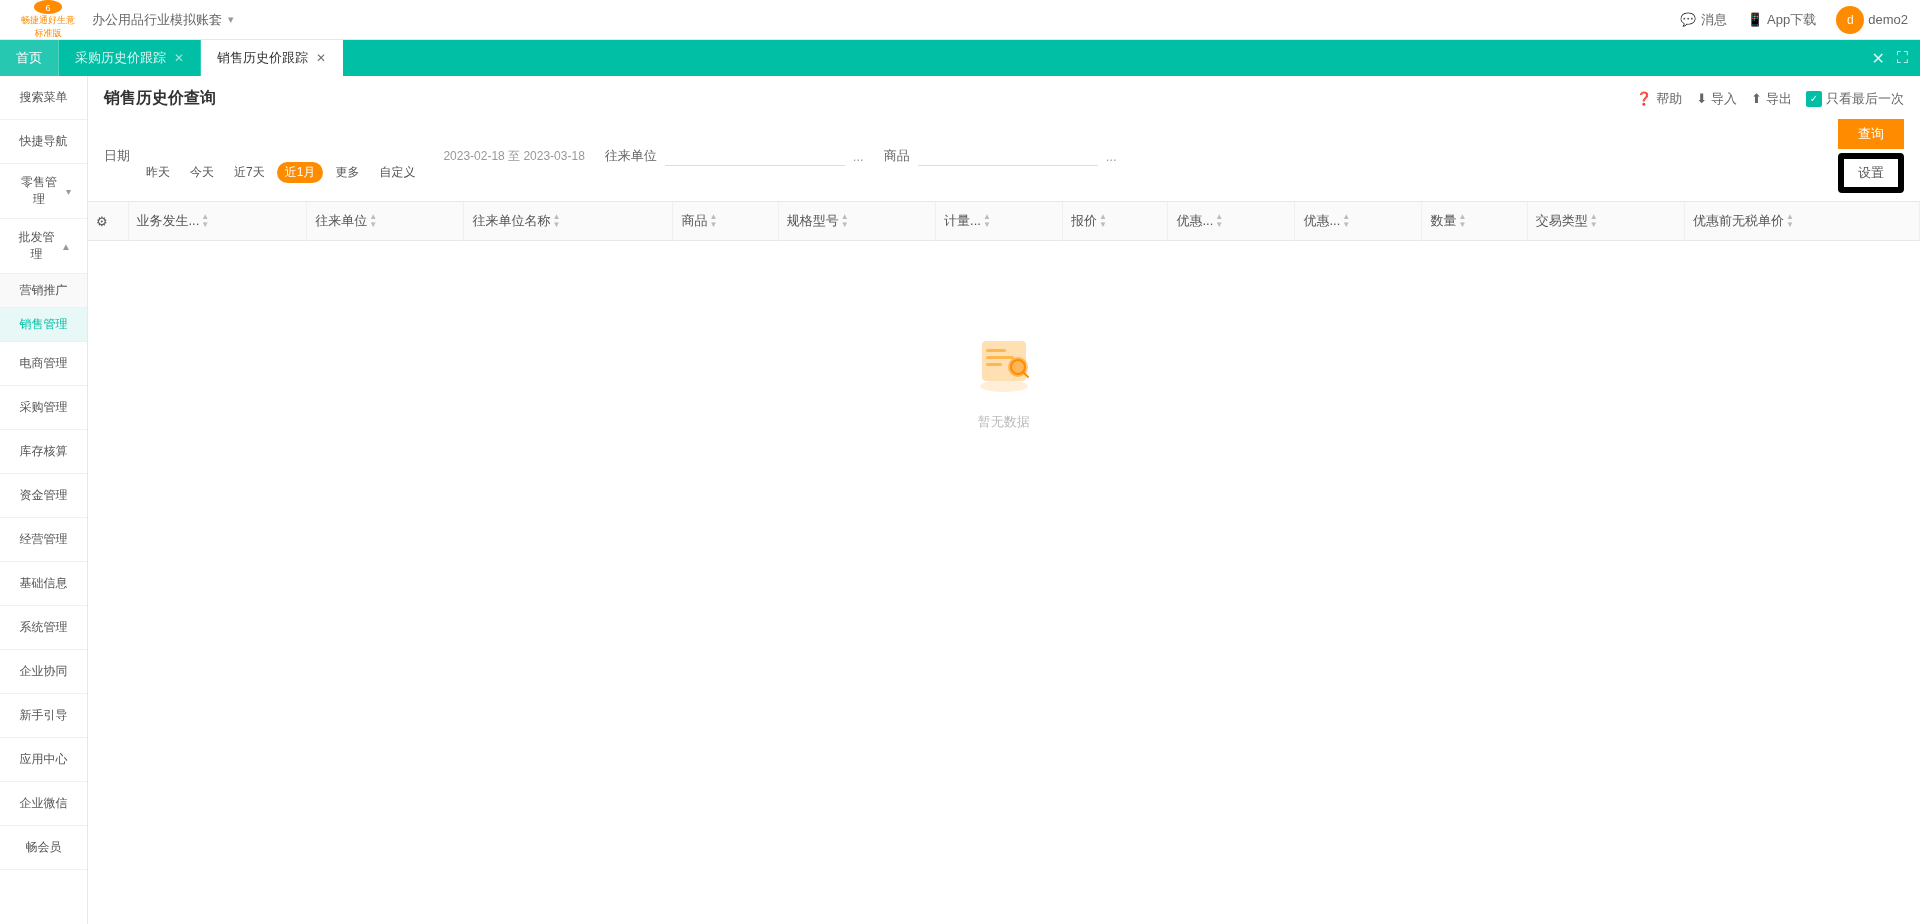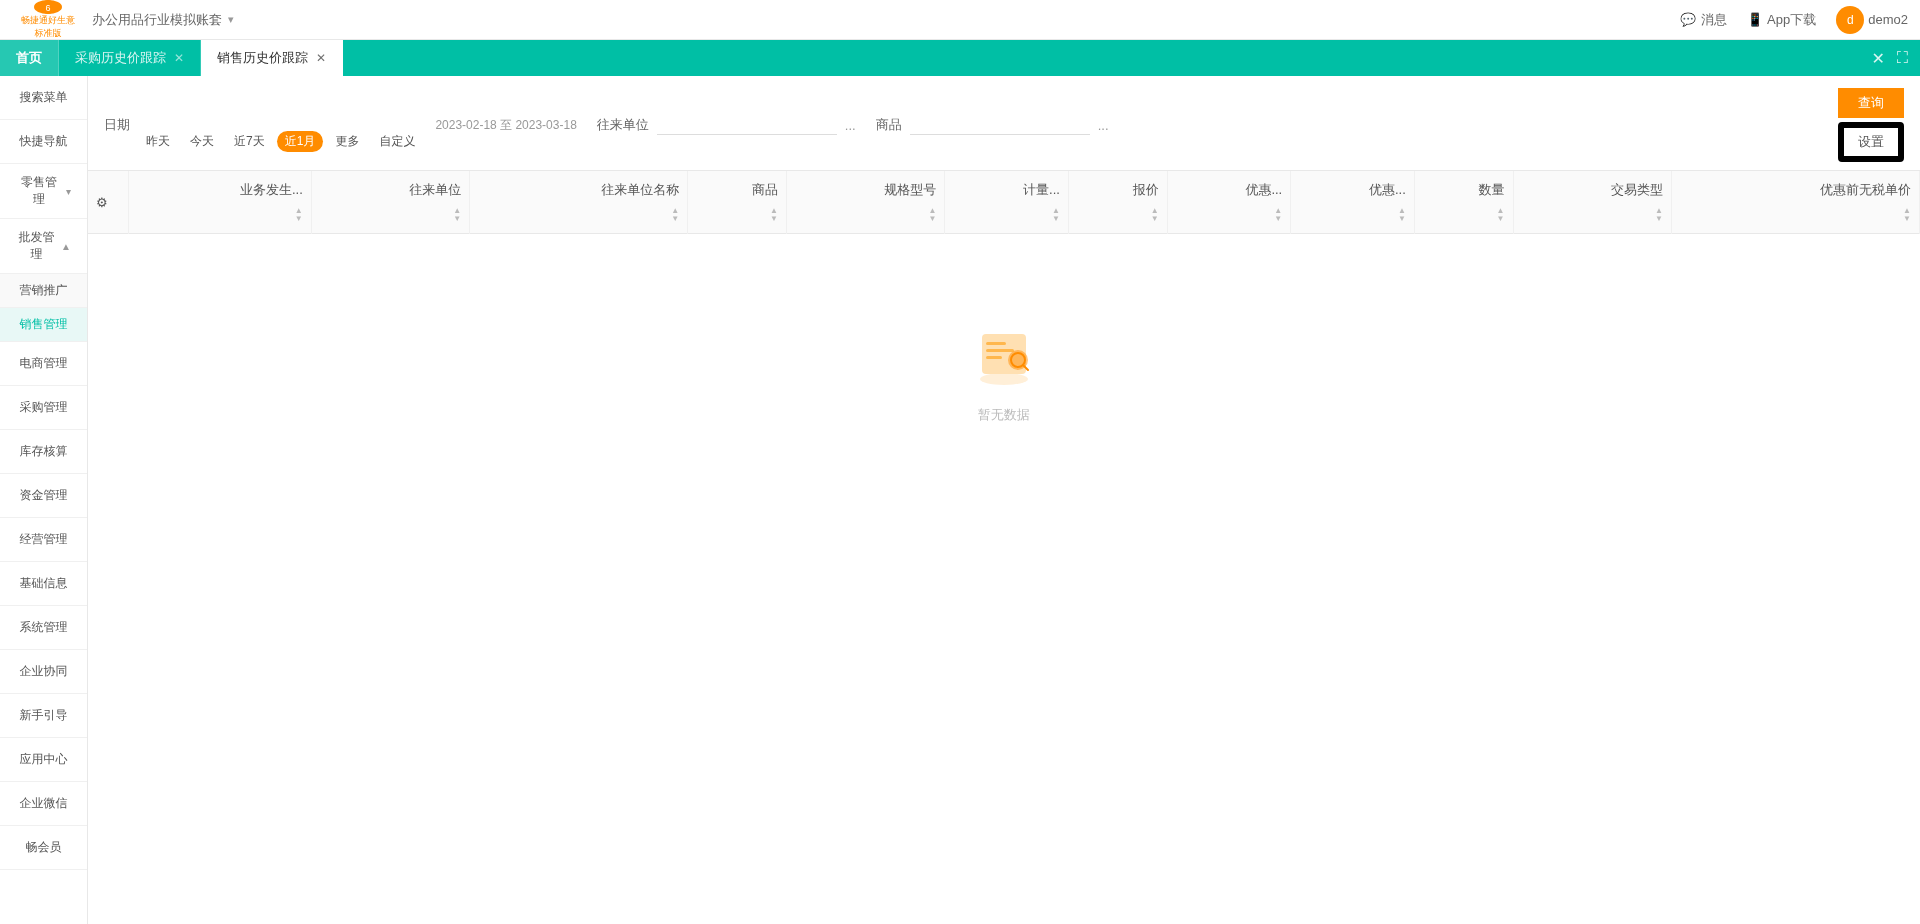--- a/index.html
+++ b/index.html
@@ -91,21 +91,21 @@
       padding: 0 16px;
       color: rgba(255,255,255,0.85);
       font-size: 13px;
       cursor: pointer;
       gap: 8px;
       border-right: 1px solid rgba(255,255,255,0.2);
       white-space: nowrap;
     }
     .tab-item.home {
       background: rgba(255,255,255,0.15);
-      font-weight: bold;
+      font-weight: normal;
       color: #fff;
     }
     .tab-item.active {
       background: #fff;
       color: #333;
     }
     .tab-close {
       font-size: 12px;
       color: inherit;
       opacity: 0.7;
@@ -245,21 +245,21 @@
       margin-top: 32px;
     }
     .date-chip.active {
       background: #ff8c00;
       color: #fff;
       border-radius: 12px;
     }
     .date-range-text {
       font-size: 12px;
       color: #999;
-      margin-left: 4px;
+      margin-left: 12px;
     }
     .filter-input-group {
       display: flex;
       align-items: center;
       gap: 8px;
     }
     .filter-input {
       border: none;
       border-bottom: 1px solid #ddd;
       outline: none;
@@ -321,23 +321,22 @@
       padding: 10px 8px;
       text-align: left;
       color: #555;
       font-weight: normal;
       white-space: nowrap;
       border-right: 1px solid #f0f0f0;
       position: relative;
     }
     .th-inner {
       display: flex;
-      align-items: flex-end;
-      gap: 8px;
-      flex-direction: column;
+      align-items: center;
+      gap: 2px;
     }
     .sort-arrows {
       display: flex;
       flex-direction: column;
       font-size: 8px;
       color: #bbb;
       line-height: 1;
     }
     .settings-th {
       width: 40px;
@@ -486,20 +485,41 @@
       <span>企业微信</span>
     </div>
     <div class="sidebar-item">
       <span>畅会员</span>
     </div>
   </div>
 
   <div class="content-area">
 
     <div class="page-header">
+      <div class="page-title-row">
+        <h2 class="page-title">销售历史价查询</h2>
+        <div class="page-actions">
+          <div class="page-action">
+            <span>❓</span>
+            <span>帮助</span>
+          </div>
+          <div class="page-action">
+            <span>⬇</span>
+            <span>导入</span>
+          </div>
+          <div class="page-action">
+            <span>⬆</span>
+            <span>导出</span>
+          </div>
+          <div class="page-action">
+            <div class="checkbox-icon">✓</div>
+            <span>只看最后一次</span>
+          </div>
+        </div>
+      </div>
 
       <div class="filter-row">
         <div class="filter-group">
           <span class="filter-label">日期</span>
           <div class="date-chips">
             <span class="date-chip">昨天</span>
             <span class="date-chip">今天</span>
             <span class="date-chip">近7天</span>
             <span class="date-chip active">近1月</span>
             <span class="date-chip">更多</span>

